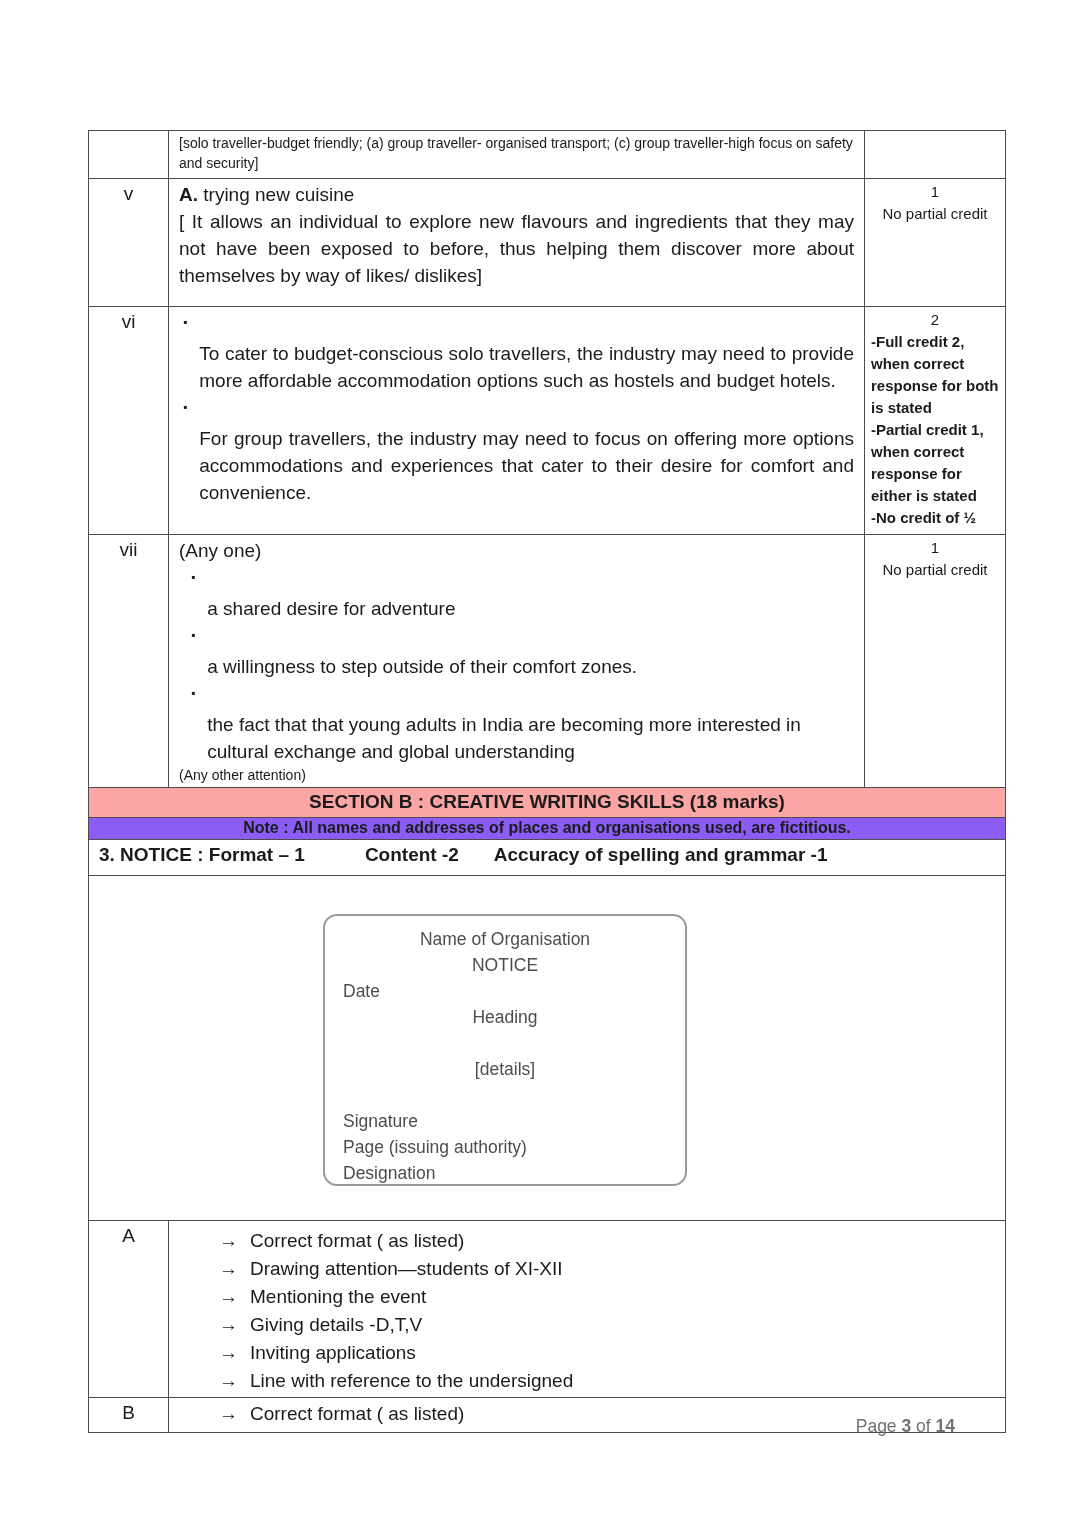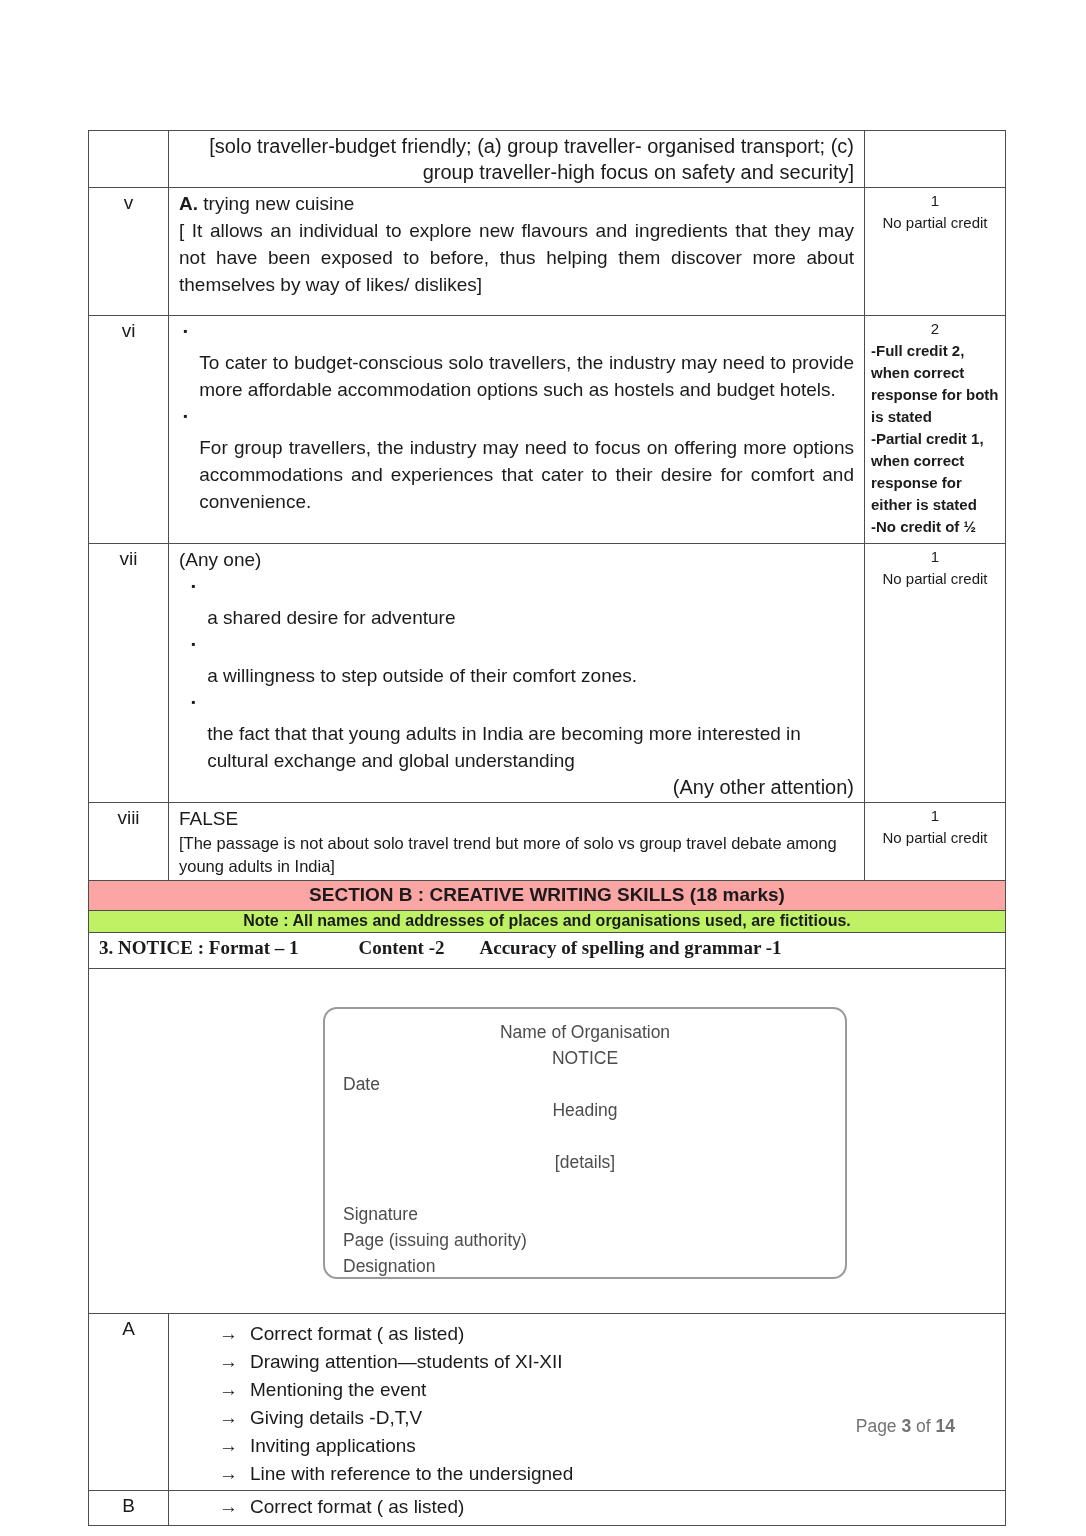--- a/index.html
+++ b/index.html
@@ -29,47 +29,47 @@
     text-align:center; font-size:19px; padding-top:4px;
   }
   td.content { font-size:19px; line-height:27px; }
   td.marks {
     font-size:15px; line-height:22px; text-align:center;
     padding:2px 6px;
   }
   .mark-num { text-align:center; }
   .mark-note-left { text-align:left;font-weight:bold; }
   .small { font-size:16.5px; line-height:23px; }
-  .tiny  { font-size:20px; line-height:26px;text-align:right; }
+  .tiny  { font-size:14px; line-height:20px; }
   .just  { text-align:justify; }
 
   .bullet { display:flex; gap:12px; margin-left:4px; }
   .bullet .bsq { flex:0 0 auto; font-size:12px; line-height:27px; }
   .bullet .btext { flex:1 1 auto;margin-top:31px; }
   .bullet-indent { margin-left:12px; }
 
   tr.sec-header td {
     background:#fca5a5; text-align:center; font-weight:bold;
     font-size:19px; line-height:26px; padding:1px 4px;
   }
   tr.sec-note td {
-    background:#bef264; text-align:center; font-weight:bold;
+    background:#8b5cf6; text-align:center; font-weight:bold;
     font-size:16px; line-height:19px; padding:0 12px;
   }
   tr.q-row td {
     font-weight:bold; font-size:19px; line-height:28px; padding:1px 10px;
   }
   .gap-lg { margin-left:60px; }
   .gap-md { margin-left:35px; }
 
   
   td.img-cell { padding:0; }
   .notice-box {
     box-sizing:border-box;
-    width:524px; height:272px;
+    width:364px; height:272px;
     margin:38px 0 0 234px;
     border:2px solid #9a9a9a;
     border-radius:14px;
     padding:10px 18px 0 18px;
     color:#4d4d4d;
     font-size:17.5px; line-height:26px;
   }
   .nb-center { text-align:center; }
   .nb-left { text-align:left; }
   .nb-sp { height:26px; }
@@ -156,41 +156,30 @@
           <span class="btext">the fact that that young adults in India are becoming more interested in cultural exchange and global understanding</span>
         </div>
         <div class="tiny">(Any other attention)</div>
       </td>
       <td class="marks">
         <div class="mark-num">1</div>
         <div>No partial credit</div>
       </td>
     </tr>
 
-    <tr style="height:74px;">
-      <td class="qno">viii</td>
-      <td class="content">
-        <div>FALSE</div>
-        <div class="small">[The passage is not about solo travel trend but more of solo vs group travel debate among young adults in India]</div>
-      </td>
-      <td class="marks">
-        <div class="mark-num">1</div>
-        <div>No partial credit</div>
-      </td>
-    </tr>
 
     <tr class="sec-header" style="height:30px;">
       <td colspan="3">SECTION B : CREATIVE WRITING SKILLS (18 marks)</td>
     </tr>
 
     <tr class="sec-note" style="height:22px;">
       <td colspan="3">Note : All names and addresses of places and organisations used, are fictitious.</td>
     </tr>
 
-    <tr class="q-row" style="height:36px;font-family:Liberation Serif, serif;">
+    <tr class="q-row" style="height:36px;">
       <td colspan="3">
         <span>3. NOTICE : Format – 1</span><span class="gap-lg">Content -2</span><span class="gap-md">Accuracy of spelling and grammar -1</span>
       </td>
     </tr>
 
     <tr style="height:345px;">
       <td colspan="3" class="img-cell">
         <div class="notice-box">
           <div class="nb-center">Name of Organisation</div>
           <div class="nb-center">NOTICE</div>

